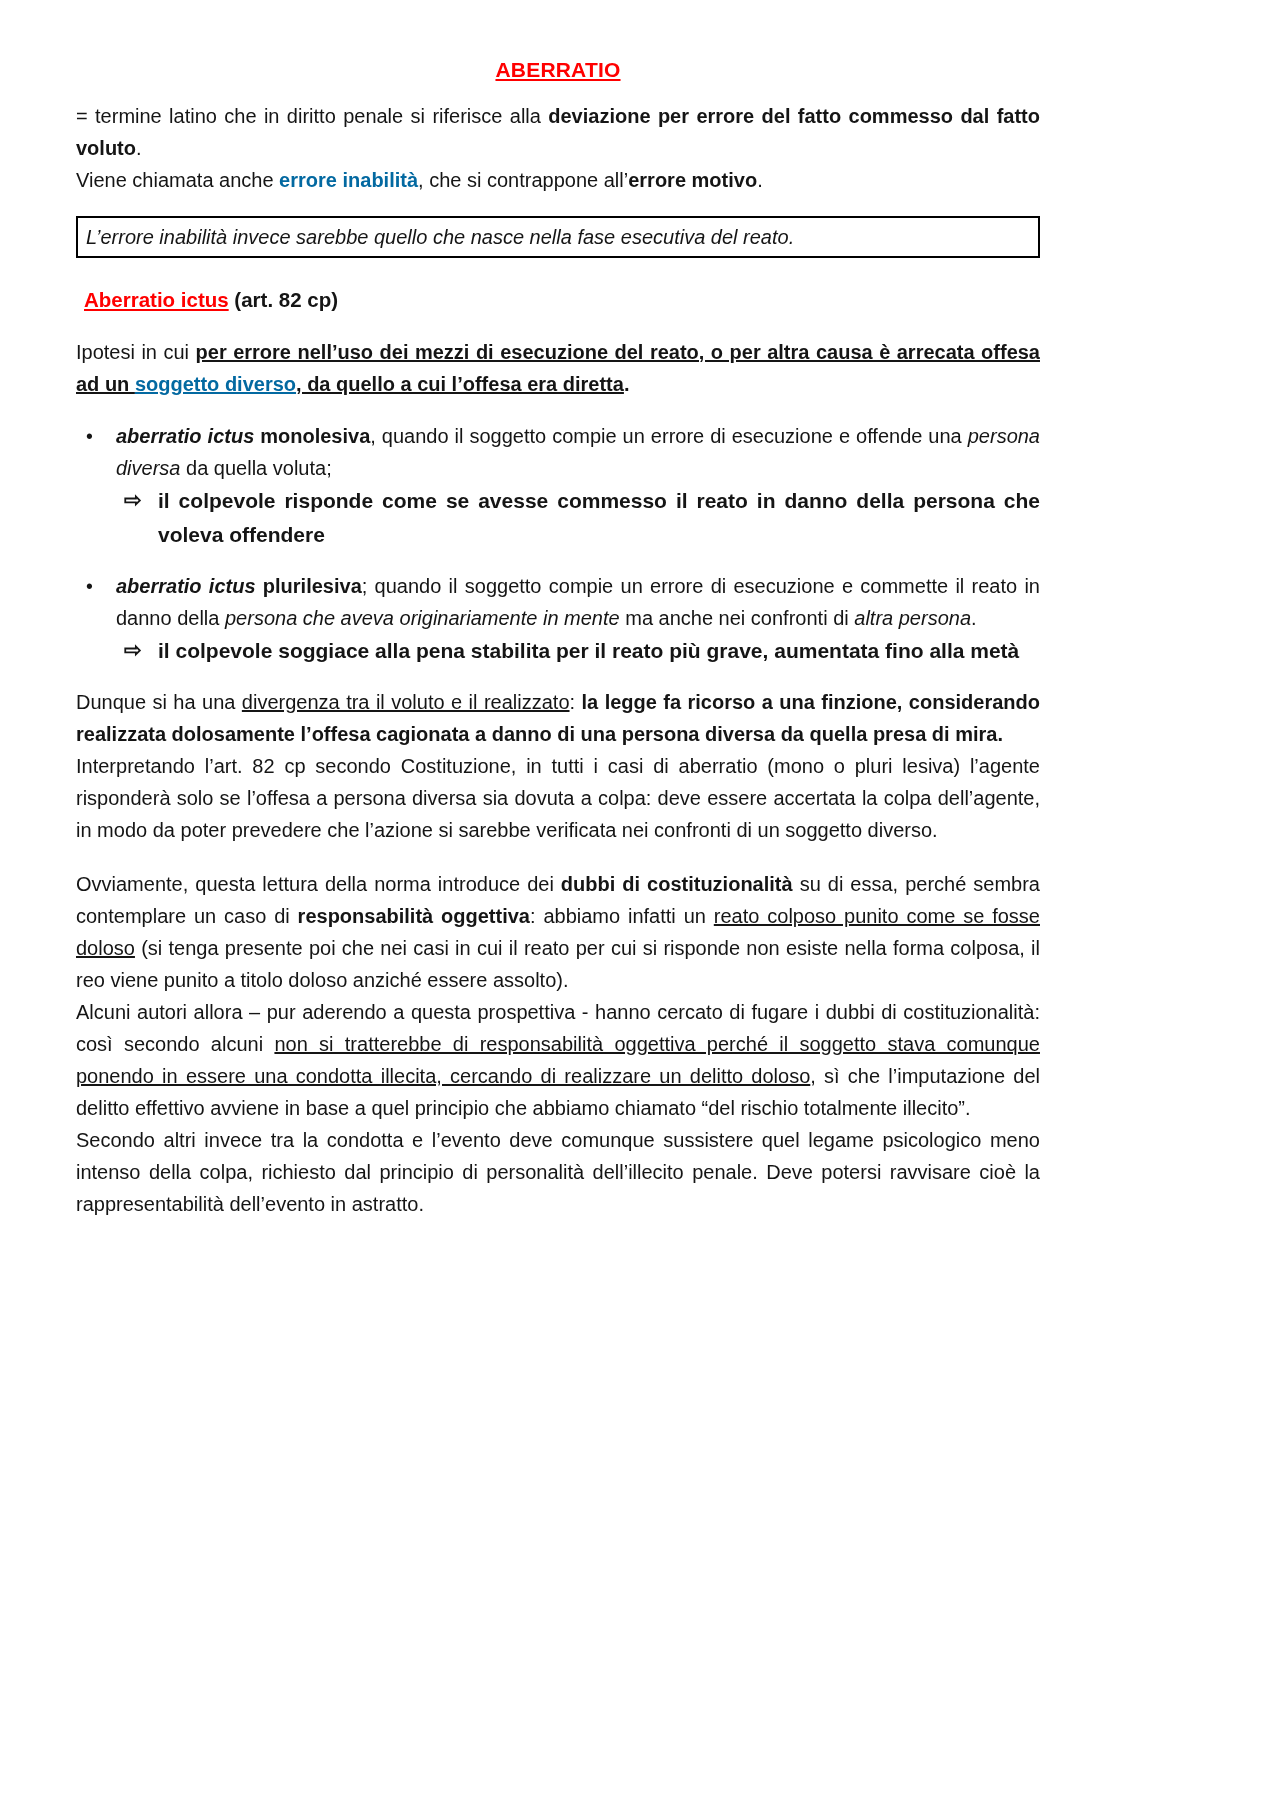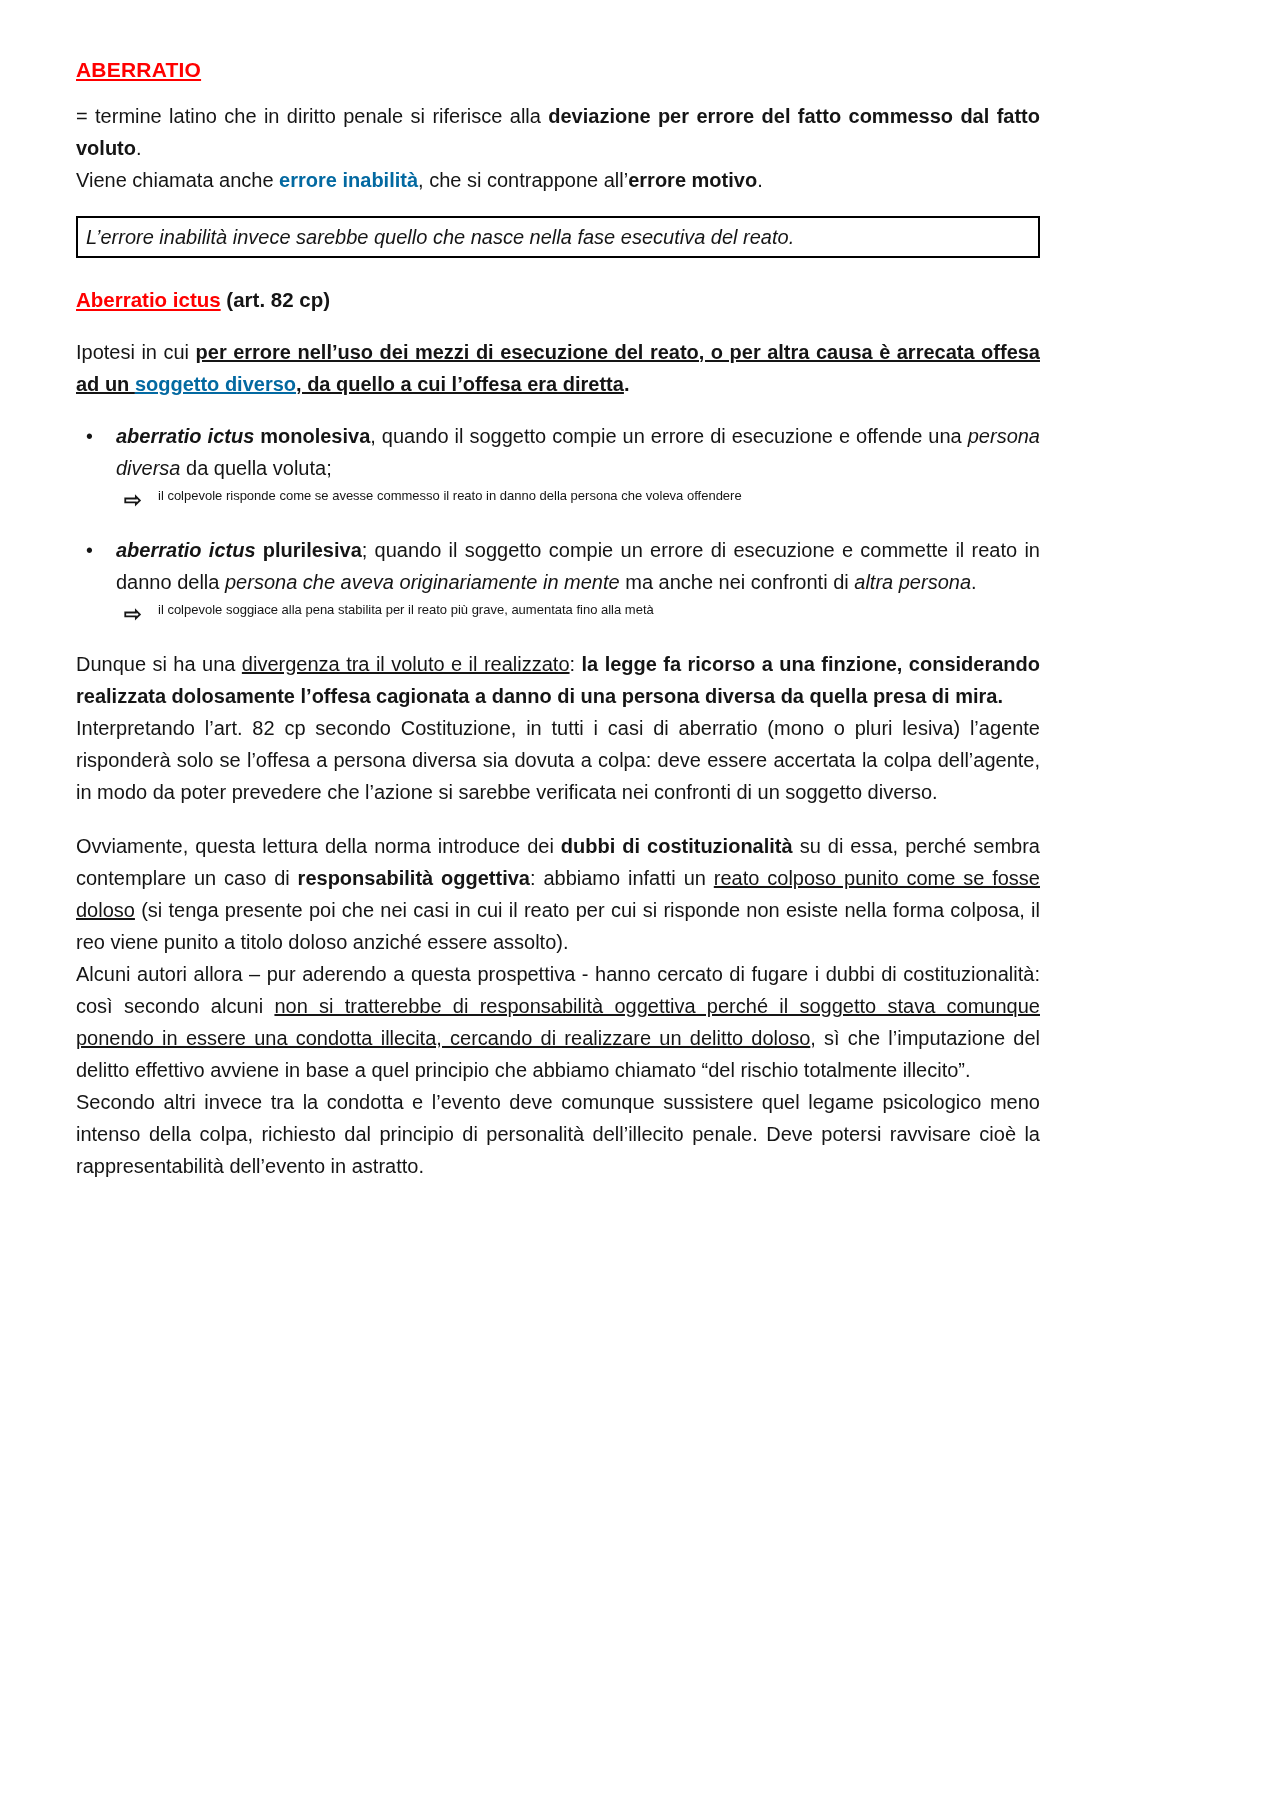--- a/index.html
+++ b/index.html
@@ -12,22 +12,23 @@
   }
   .page { padding: 58px 240px 0 76px; }
 
   .h1 {
     font-size: 21px;
     font-weight: bold;
     color: #ff0000;
     text-decoration: underline;
     margin: 0 0 18px 0;
     letter-spacing: .2px;
+    text-align: center;
   }
-  .h2 { font-size: 20.5px; font-weight: bold; margin: 2px 0 24px 0; }
+  .h2 { font-size: 20.5px; font-weight: bold; margin: 2px 0 24px 8px; }
   .h2 .red-u { color: #ff0000; text-decoration: underline; }
 
   .p {
     font-size: 20px;
     line-height: 32px;
     text-align: justify;
     margin: 0 0 20px 0;
   }
   .m0 { margin-bottom: 0; }
 
@@ -49,23 +50,23 @@
 
   .arrow-row { display: flex; margin-left: 8px; }
   .arrow-icon {
     flex: 0 0 34px;
     font-size: 21px;
     line-height: 32px;
     font-weight: bold;
   }
   .arrow-text {
     flex: 1;
-    font-size: 13px;
-    line-height: 24px;
-    font-weight: normal;
+    font-size: 21px;
+    line-height: 34px;
+    font-weight: bold;
     text-align: justify;
   }
   .group { margin: 12px 0 22px 0; }
 </style>
 </head>
 <body>
 
 <div class="page">
 
   <h1 class="h1">ABERRATIO</h1>

